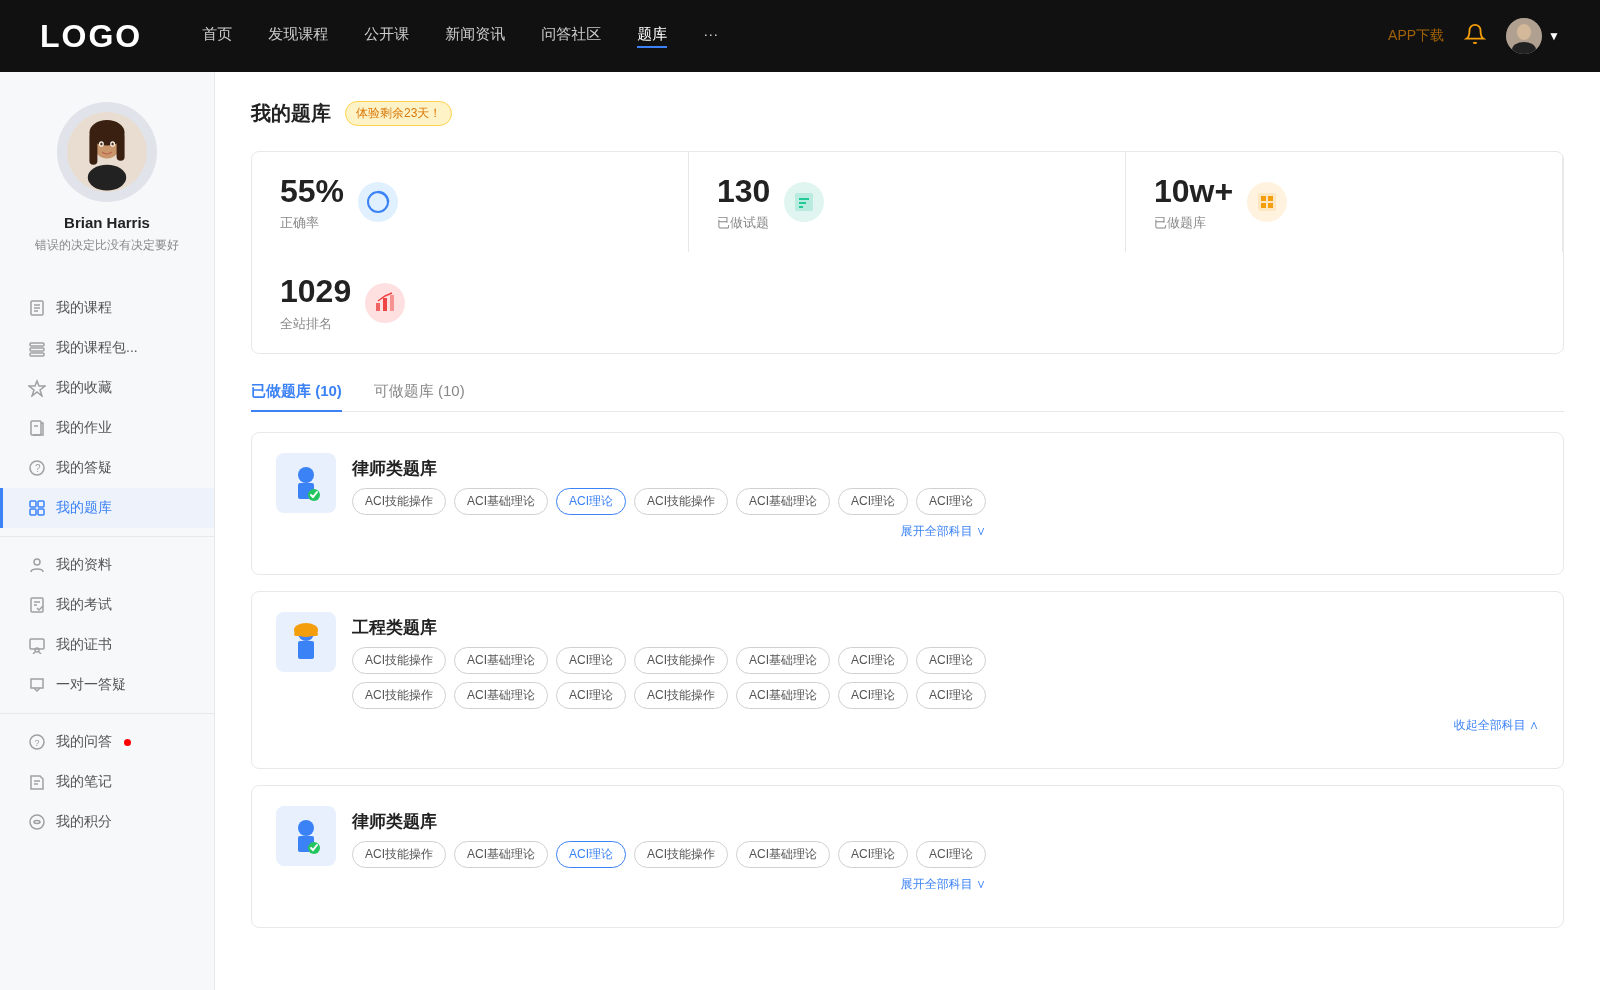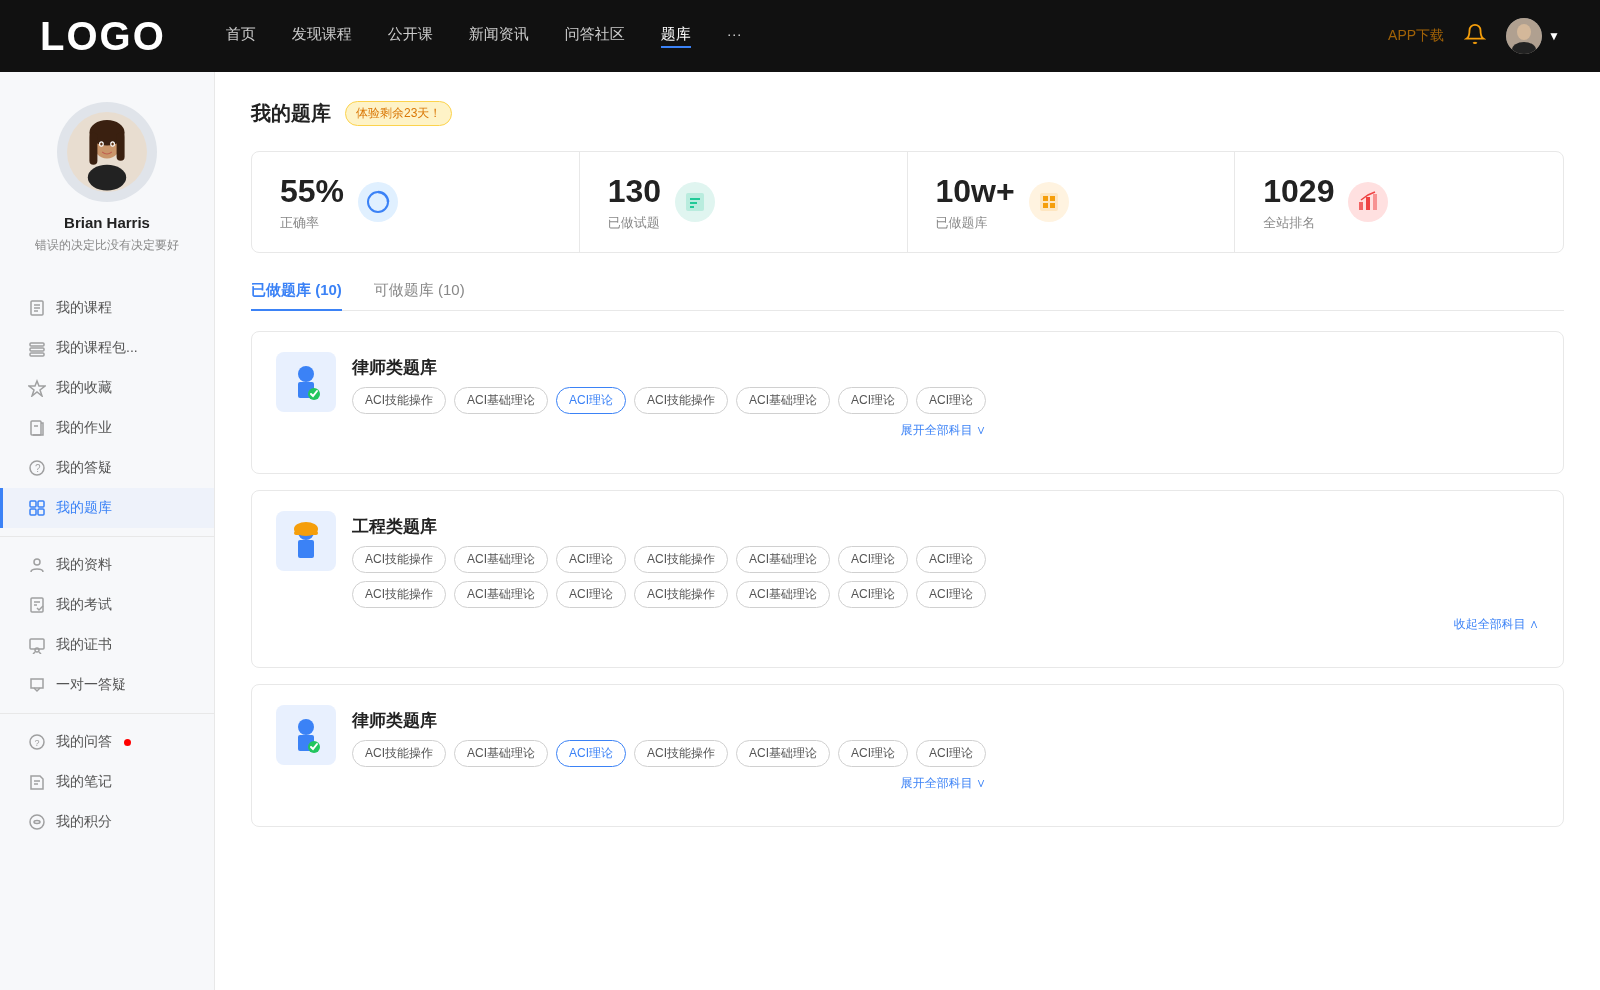--- a/index.html
+++ b/index.html
@@ -11,21 +11,21 @@
       height: 72px;
       display: flex;
       align-items: center;
       padding: 0 40px;
       position: fixed;
       top: 0; left: 0; right: 0;
       z-index: 100;
     }
     .header-logo {
       color: #fff;
-      font-size: 40px;
+      font-size: 32px;
       font-weight: bold;
       letter-spacing: 2px;
       margin-right: 60px;
     }
     .header-nav {
       display: flex;
       align-items: flex-start;
       gap: 36px;
       flex: 1;
     }
@@ -169,21 +169,21 @@
       color: #d97706;
       font-size: 12px;
       padding: 3px 10px;
       border-radius: 20px;
       border: 1px solid #fcd34d;
     }
 
     
     .stats-row {
       display: grid;
-      grid-template-columns: 1fr 1fr 1fr 1fr;
+      grid-template-columns: 1fr 1fr 1fr;
       gap: 0;
       border: 1px solid #e8e8e8;
       border-radius: 8px;
       margin-bottom: 28px;
       overflow: hidden;
     }
     .stat-item {
       padding: 20px 28px;
       border-right: 1px solid #e8e8e8;
       display: flex;

